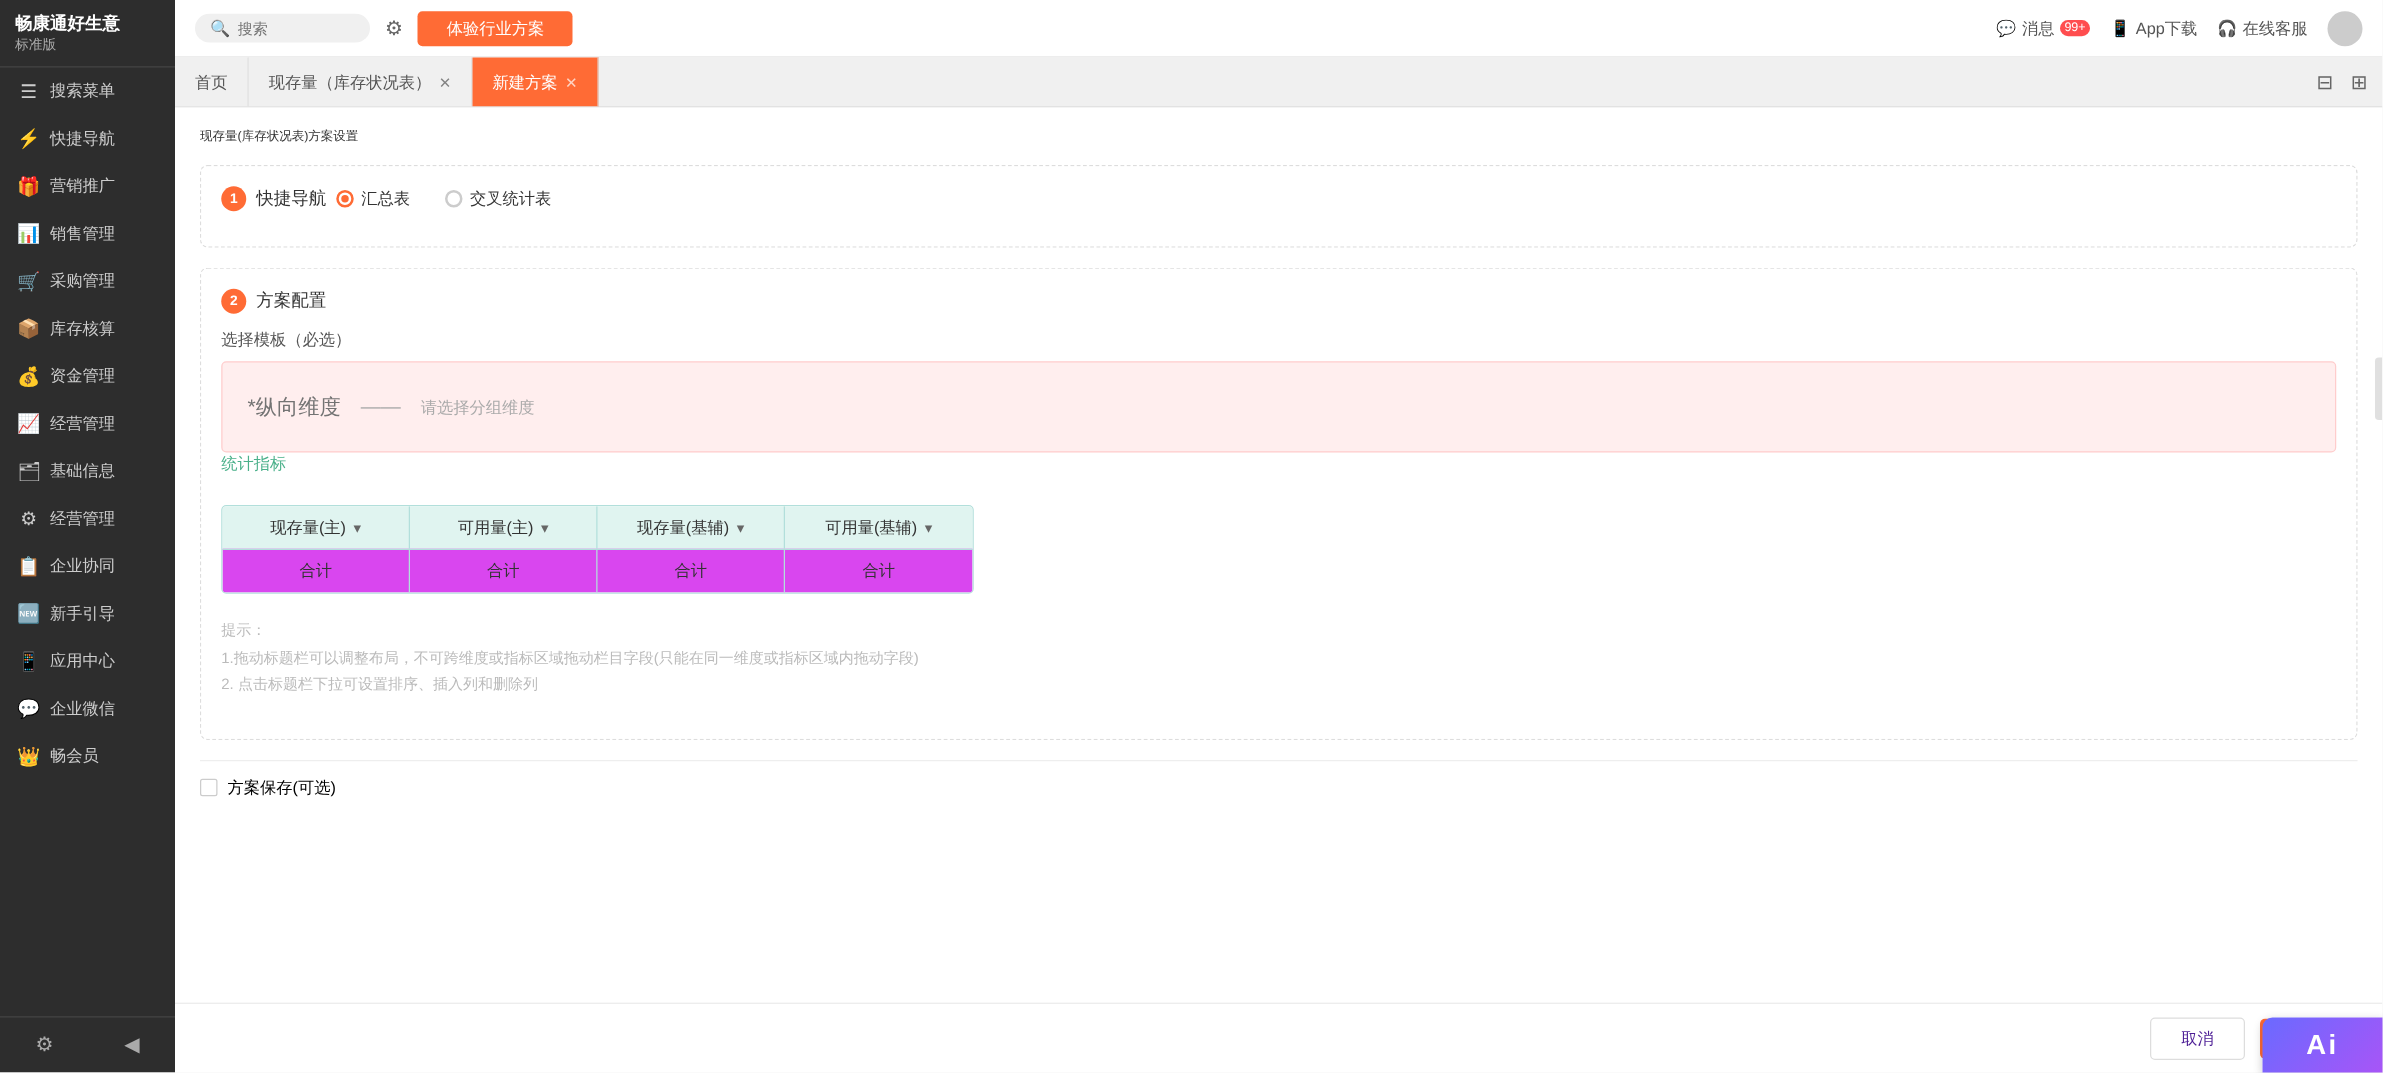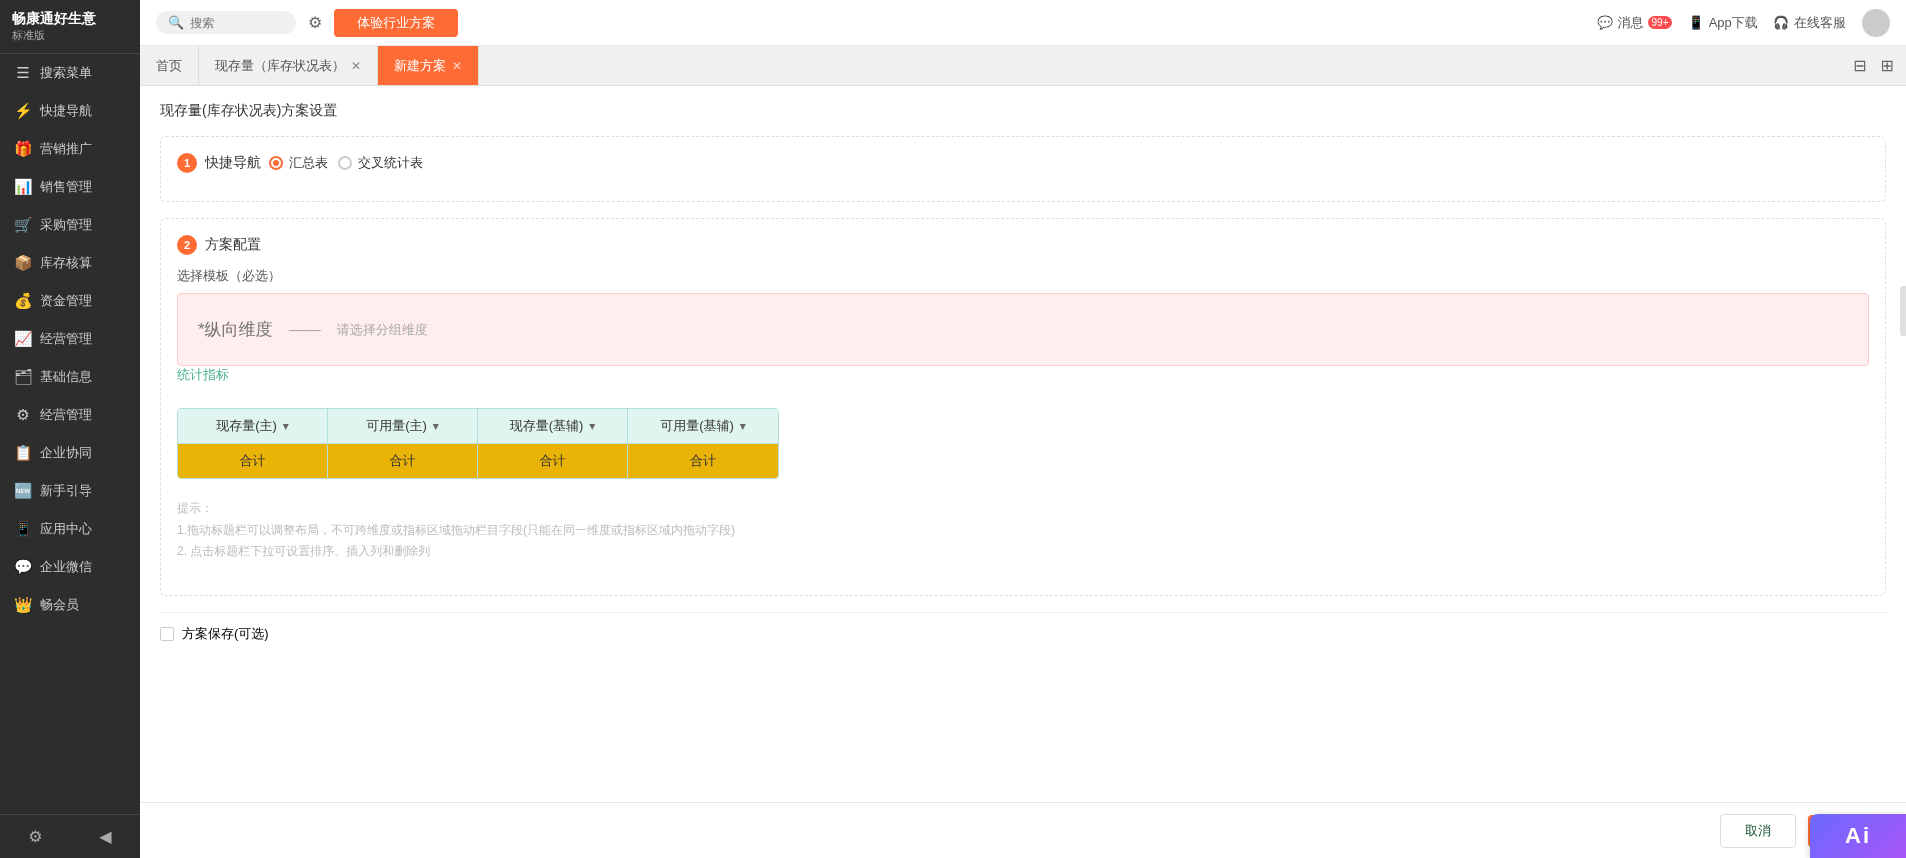--- a/index.html
+++ b/index.html
@@ -187,21 +187,21 @@
       flex: 1;
       overflow-y: auto;
       background: #fff;
       padding: 16px 20px;
       position: relative;
     }
     .content::-webkit-scrollbar { width: 6px; }
     .content::-webkit-scrollbar-thumb { background: #ccc; border-radius: 3px; }
 
     .page-title {
-      font-size: 14px;
+      font-size: 10px;
       color: #333;
       margin-bottom: 16px;
       font-weight: 500;
     }
 
     
     .step-section {
       border: 1px dashed #ddd;
       border-radius: 6px;
       padding: 16px;
@@ -228,21 +228,21 @@
     .step-title {
       font-size: 14px;
       color: #333;
       font-weight: 500;
     }
 
     
     .radio-group {
       display: flex;
       align-items: flex-end;
-      gap: 10px;
+      gap: 28px;
     }
     .radio-item {
       display: flex;
       align-items: center;
       gap: 6px;
       cursor: pointer;
       font-size: 13px;
       color: #333;
     }
     .radio-circle {
@@ -362,21 +362,21 @@
       display: flex;
       align-items: center;
       gap: 6px;
       min-width: 150px;
       justify-content: center;
     }
     .stats-header-cell:last-child { border-right: none; }
     .stats-data-row {
       display: flex;
       border-top: 1px solid #b2dfdb;
-      background: #eab308;
+      background: #d946ef;
     }
     .stats-data-cell {
       padding: 8px 20px;
       font-size: 13px;
       color: #333;
       border-right: 1px solid #b2dfdb;
       min-width: 150px;
       text-align: center;
     }
     .stats-data-cell:last-child { border-right: none; }
@@ -416,21 +416,21 @@
       display: flex;
       align-items: center;
       justify-content: flex-end;
       padding: 0 24px;
       gap: 12px;
       flex-shrink: 0;
     }
     .btn-cancel {
       border: 1px solid #ddd;
       background: #fff;
-      color: #14532d;
+      color: #4c1d95;
       border-radius: 4px;
       padding: 7px 24px;
       cursor: pointer;
       font-size: 13px;
     }
     .btn-query {
       border: none;
       background: #ff6b35;
       color: #fff;
       border-radius: 4px;

